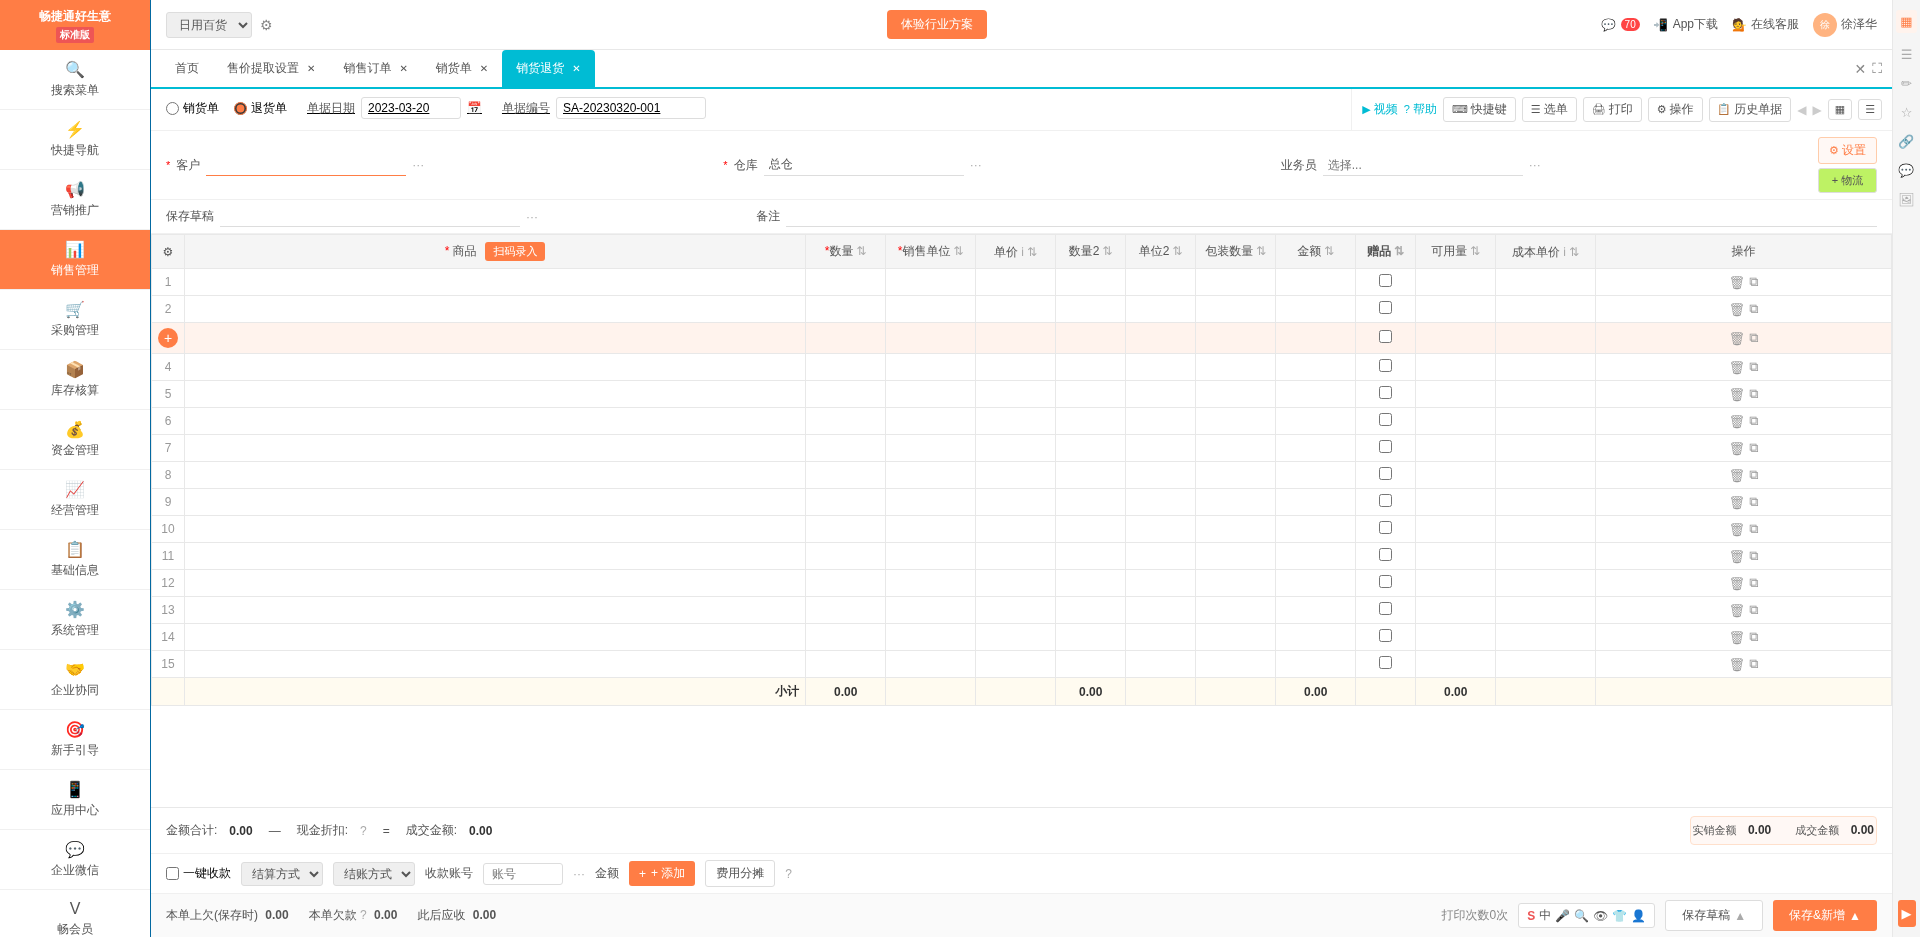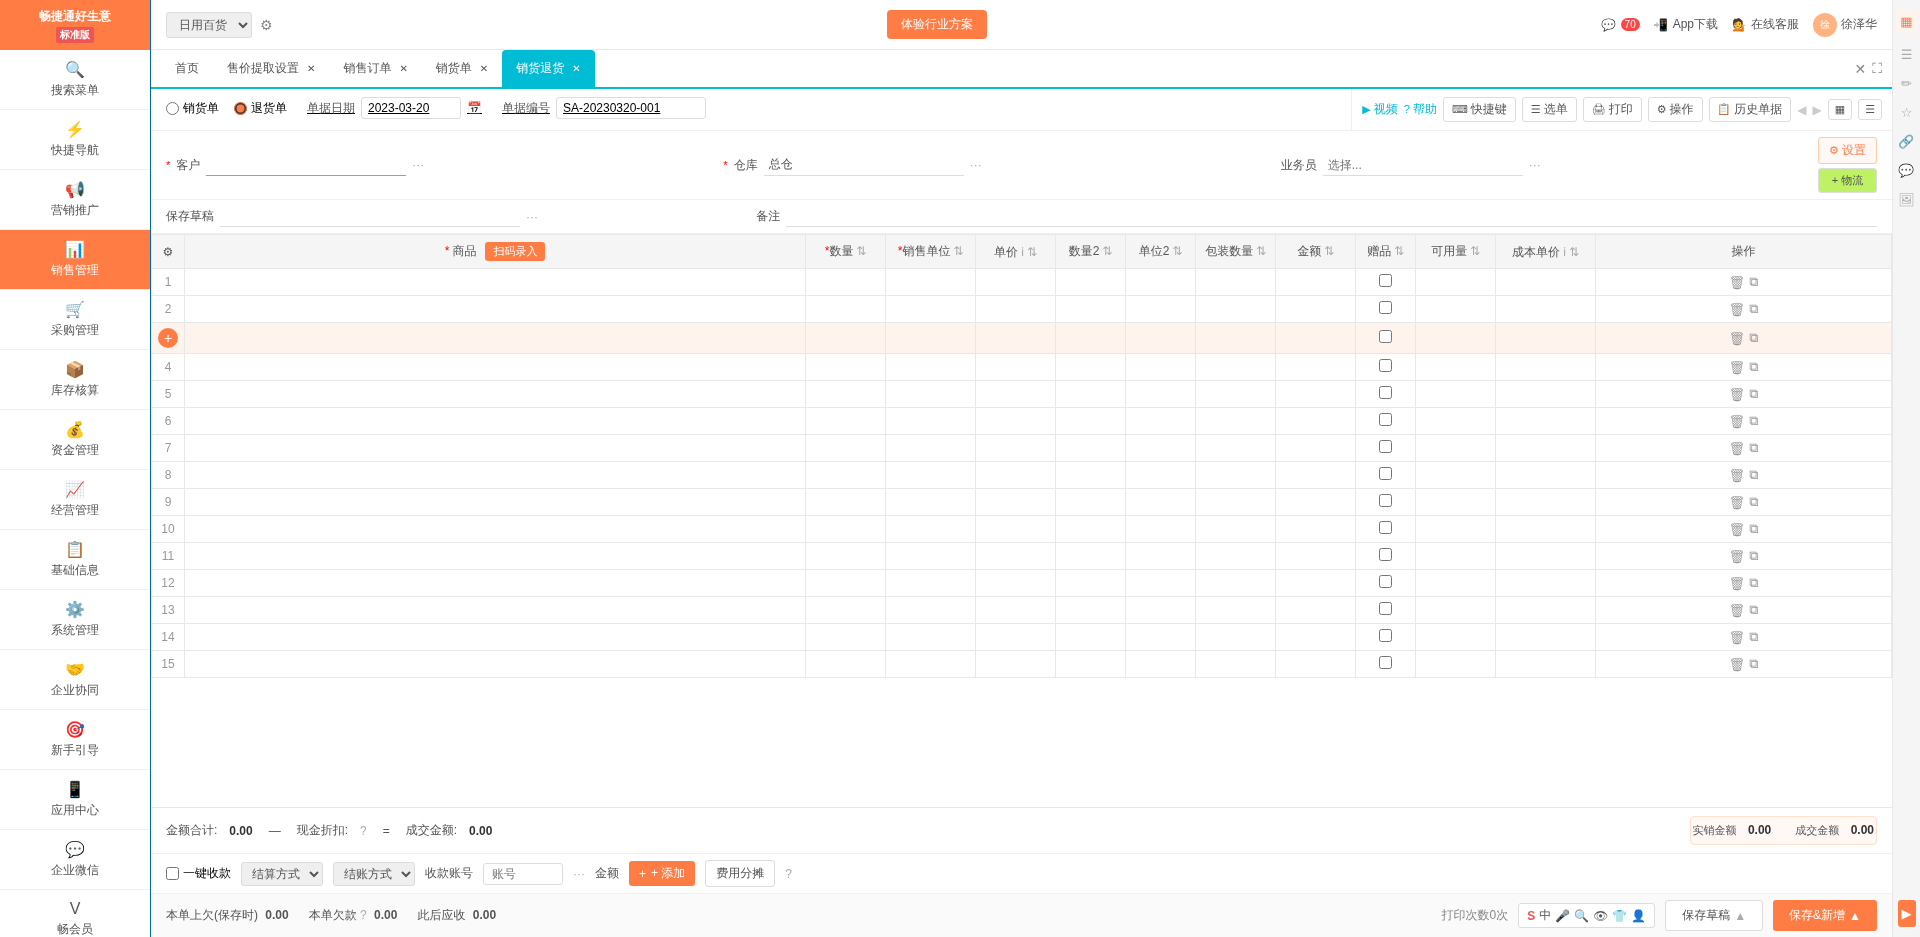--- a/index.html
+++ b/index.html
@@ -310,21 +310,21 @@
               <span>商品</span>
               <button class="btn-scan" style="margin-left:6px; font-size:11px; padding:2px 8px;">扫码录入</button>
             </th>
             <th style="width:80px;"><span style="color:red;">*</span><span>数量</span> <span style="cursor:pointer; color:#aaa;">⇅</span></th>
             <th style="width:90px;"><span style="color:red;">*</span><span>销售单位</span> <span style="cursor:pointer; color:#aaa;">⇅</span></th>
             <th style="width:80px;"><span>单价</span> <span style="color:#aaa; cursor:pointer;">ℹ</span> <span style="cursor:pointer; color:#aaa;">⇅</span></th>
             <th style="width:70px;"><span>数量2</span> <span style="cursor:pointer; color:#aaa;">⇅</span></th>
             <th style="width:70px;"><span>单位2</span> <span style="cursor:pointer; color:#aaa;">⇅</span></th>
             <th style="width:80px;"><span>包装数量</span> <span style="cursor:pointer; color:#aaa;">⇅</span></th>
             <th style="width:80px;"><span>金额</span> <span style="cursor:pointer; color:#aaa;">⇅</span></th>
-            <th style="width:60px;"><span>赠品</span> <span style="cursor:pointer; color:#aaa;">⇅</span></th>
+            <th style="width:60px;font-weight:bold;"><span>赠品</span> <span style="cursor:pointer; color:#aaa;">⇅</span></th>
             <th style="width:80px;"><span>可用量</span> <span style="cursor:pointer; color:#aaa;">⇅</span></th>
             <th style="width:100px;"><span>成本单价</span> <span style="color:#aaa; cursor:pointer;">ℹ</span> <span style="cursor:pointer; color:#aaa;">⇅</span></th>
             <th style="min-width:80px;"><span>操作</span></th>
           </tr>
         </thead>
         <tbody>
 
           <tr>
             <td class="row-num">1</td>
             <td><input type="text" style="width: 100%; border: none; outline: none; background: transparent;"></td>
@@ -624,20 +624,35 @@
               <td></td>
               <td></td>
               <td>
                 <div class="row-actions">
                   <button class="row-action-btn">🗑</button>
                   <button class="row-action-btn">⧉</button>
                 </div>
               </td>
             </tr>
 
+          <tr class="subtotal-row">
+            <td></td>
+            <td style="text-align:right;"><span>小计</span></td>
+            <td><span>0.00</span></td>
+            <td></td>
+            <td></td>
+            <td><span>0.00</span></td>
+            <td></td>
+            <td></td>
+            <td><span>0.00</span></td>
+            <td></td>
+            <td><span>0.00</span></td>
+            <td></td>
+            <td></td>
+          </tr>
         </tbody>
       </table>
     </div>
 
     <div class="footer">
 
       <div class="footer-top">
         <span style="color:#555;">金额合计:</span>
         <span style="color:#333;font-weight:bold;">0.00</span>
         <span style="color:#555; padding:0 4px;">—</span>

